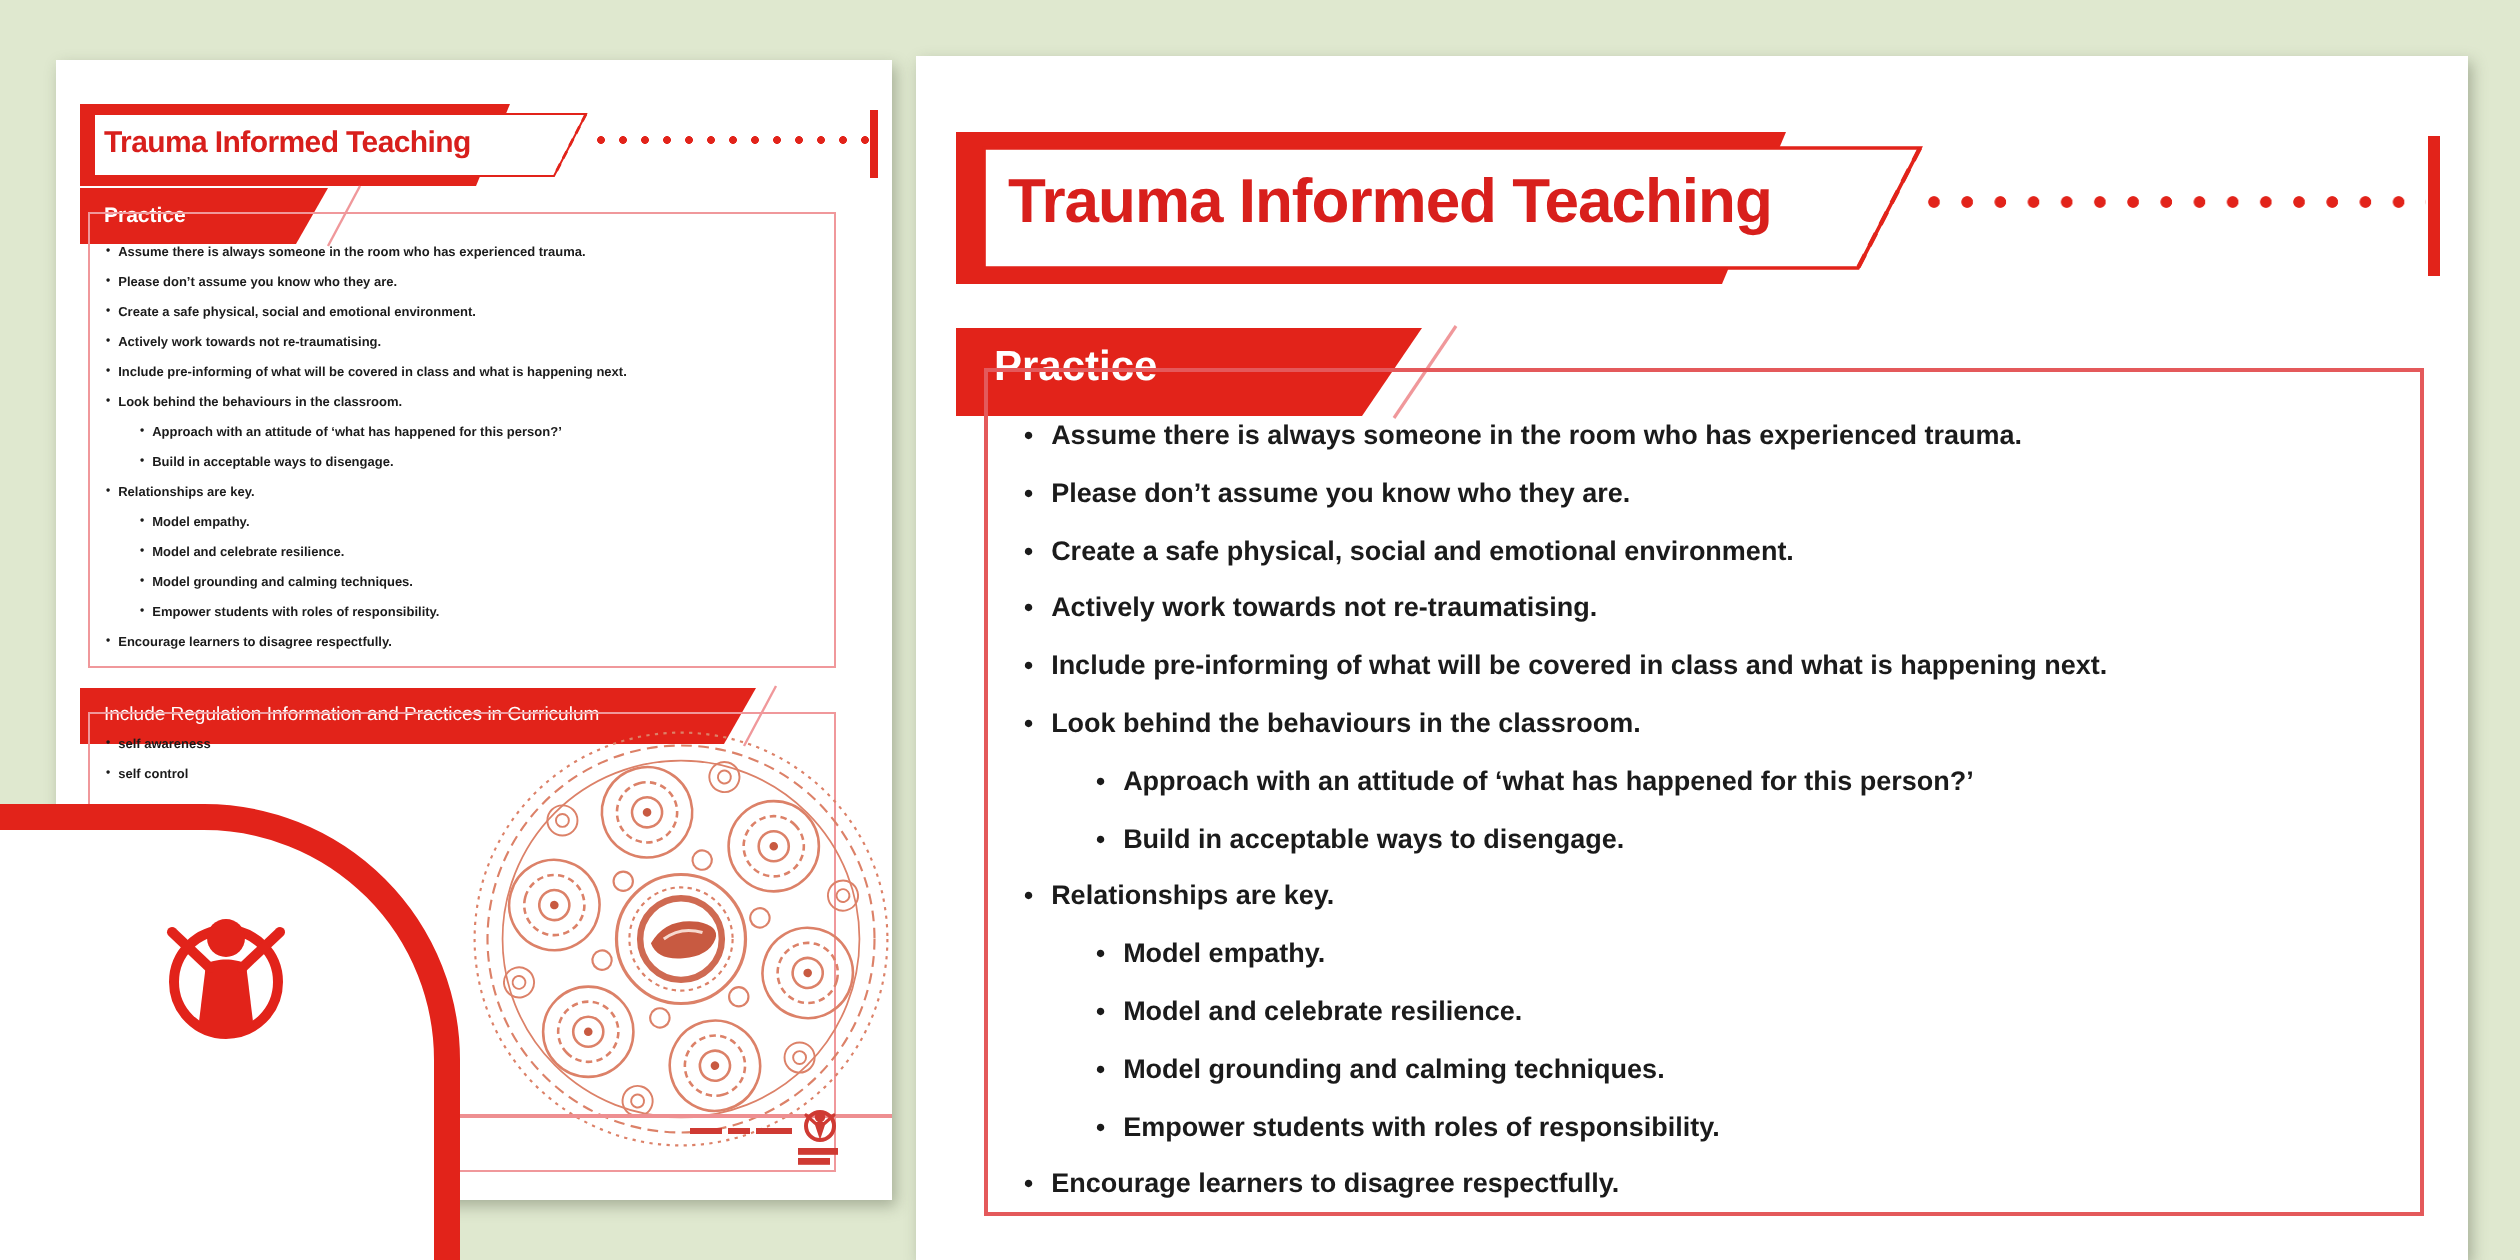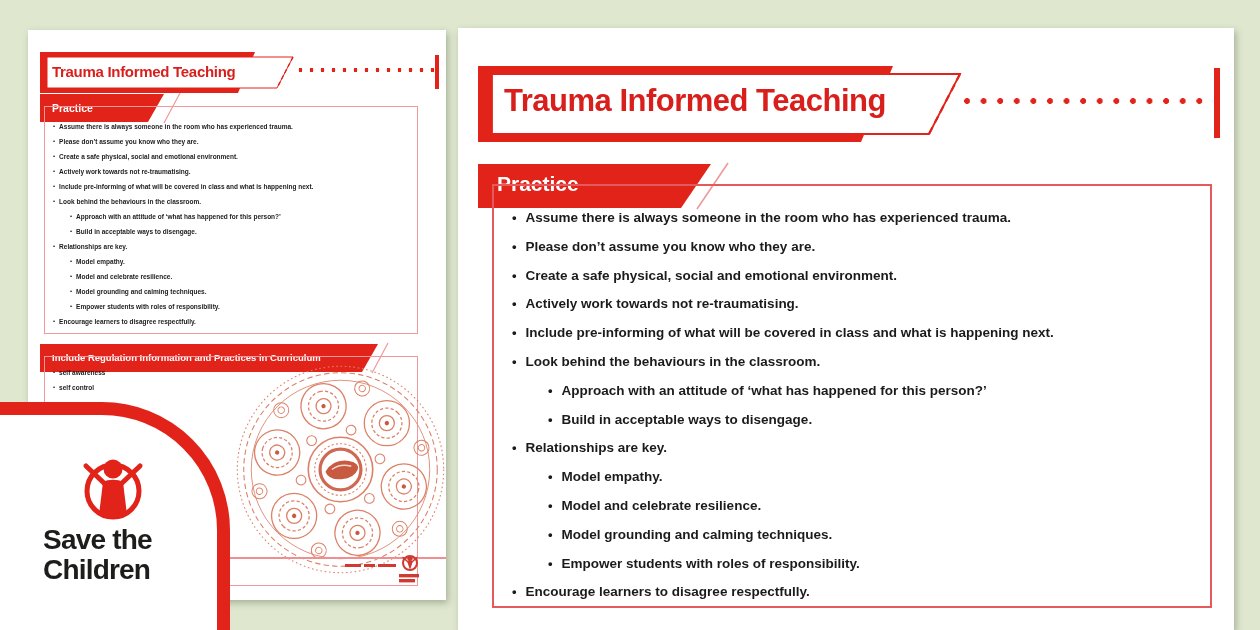--- a/index.html
+++ b/index.html
@@ -36,21 +36,21 @@
   .thumb-dots{left:270px;top:37px;width:142px;height:6px;background-size:11px 6px;
     background-image:radial-gradient(circle at 2.5px 50%, var(--red) 1.8px, rgba(0,0,0,0) 2.1px);}
   .thumb-edgebar{left:407px;top:25px;width:4px;height:34px;}
   .thumb-practice-label{left:24px;top:72px;font-size:10.5px;line-height:12px;font-weight:bold;color:#fff;}
   .thumb-box1{left:16px;top:76px;width:374px;height:228px;border:1px solid var(--box-border-light);}
   .thumb-bullets{padding:16px 8px 0 8px;}
   .thumb-bullets .row{display:flex;align-items:flex-start;line-height:7px;margin-bottom:8px;
     font-size:6.5px;font-weight:600;color:var(--text);}
   .thumb-bullets .row::before{content:'\2022';margin-right:4px;font-size:6px;}
   .thumb-bullets .row.sub{padding-left:17px;}
-  .thumb-curric-label{left:24px;top:322px;width:330px;font-size:9.5px;line-height:12px;font-weight:bold;color:#fff;white-space:nowrap;}
+  .thumb-curric-label{left:24px;top:322px;width:330px;font-size:9.5px;line-height:12px;font-weight:normal;color:#fff;white-space:nowrap;}
   .thumb-box2{left:16px;top:326px;width:374px;height:230px;border:1px solid var(--box-border-light);}
   .thumb-bullets2{padding:12px 8px 0 8px;}
   .thumb-bullets2 .row{display:flex;line-height:7px;margin-bottom:8px;font-size:6.5px;font-weight:600;color:var(--text);}
   .thumb-bullets2 .row::before{content:'\2022';margin-right:4px;font-size:6px;}
   .mandala-wrap{left:205px;top:332px;width:215px;height:215px;}
   .m-line{fill:none;stroke:var(--mandala);}
   .m-fill{fill:var(--mandala-dark);}
   .thumb-footer-line{left:0;top:527px;width:418px;height:2px;background:var(--footer-pink);}
   .footer-marks{left:317px;top:534px;display:flex;gap:3px;align-items:center;}
   .footer-marks i{display:block;height:3px;background:#cf3a33;}
@@ -364,17 +364,13 @@
 </div>
 
 <div class="badge">
   <svg class="badge-emblem" viewBox="0 0 76 76">
     <circle cx="38" cy="42" r="26" fill="none" stroke="#e2231a" stroke-width="5"></circle>
     <circle cx="38" cy="20" r="9.5" fill="#e2231a"></circle>
     <path d="M28,33 C33,30 43,30 48,33 L52,66 Q38,73 24,66 Z" fill="#e2231a"></path>
     <path d="M30,35 L11,17" stroke="#e2231a" stroke-width="5" stroke-linecap="round"></path>
     <path d="M46,35 L65,17" stroke="#e2231a" stroke-width="5" stroke-linecap="round"></path>
   </svg>
-  <div class="badge-text">
-    <div>Save the</div>
-    <div>Children</div>
-  </div>
 </div>
 
 </body></html>

